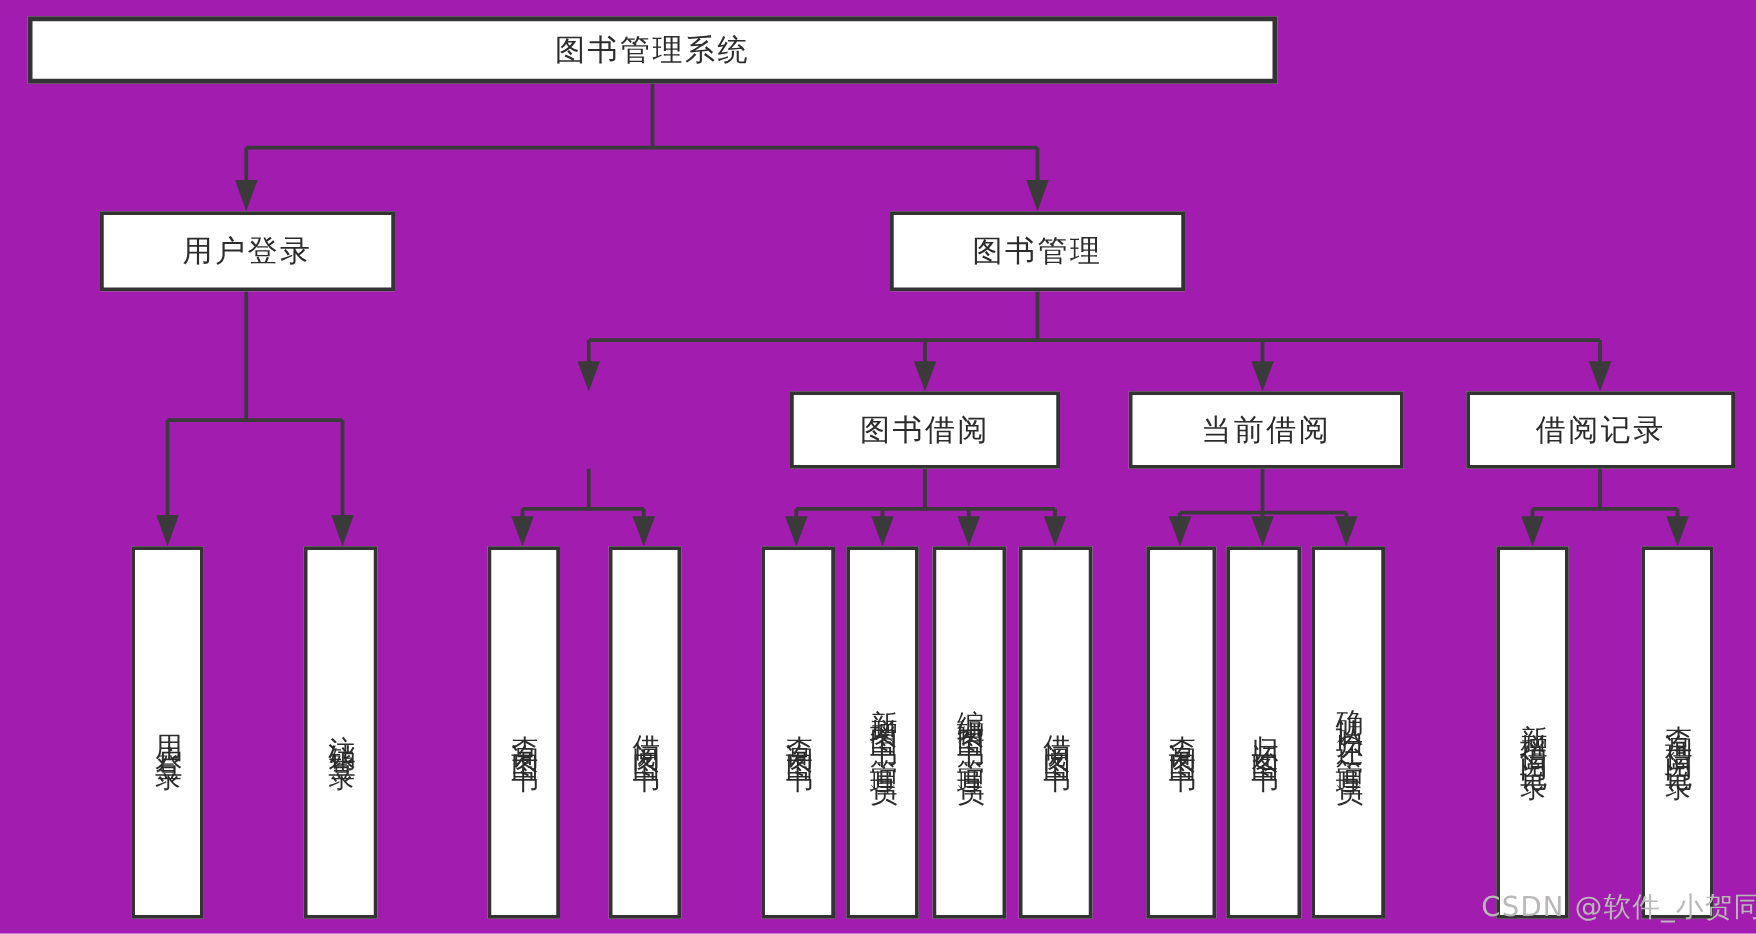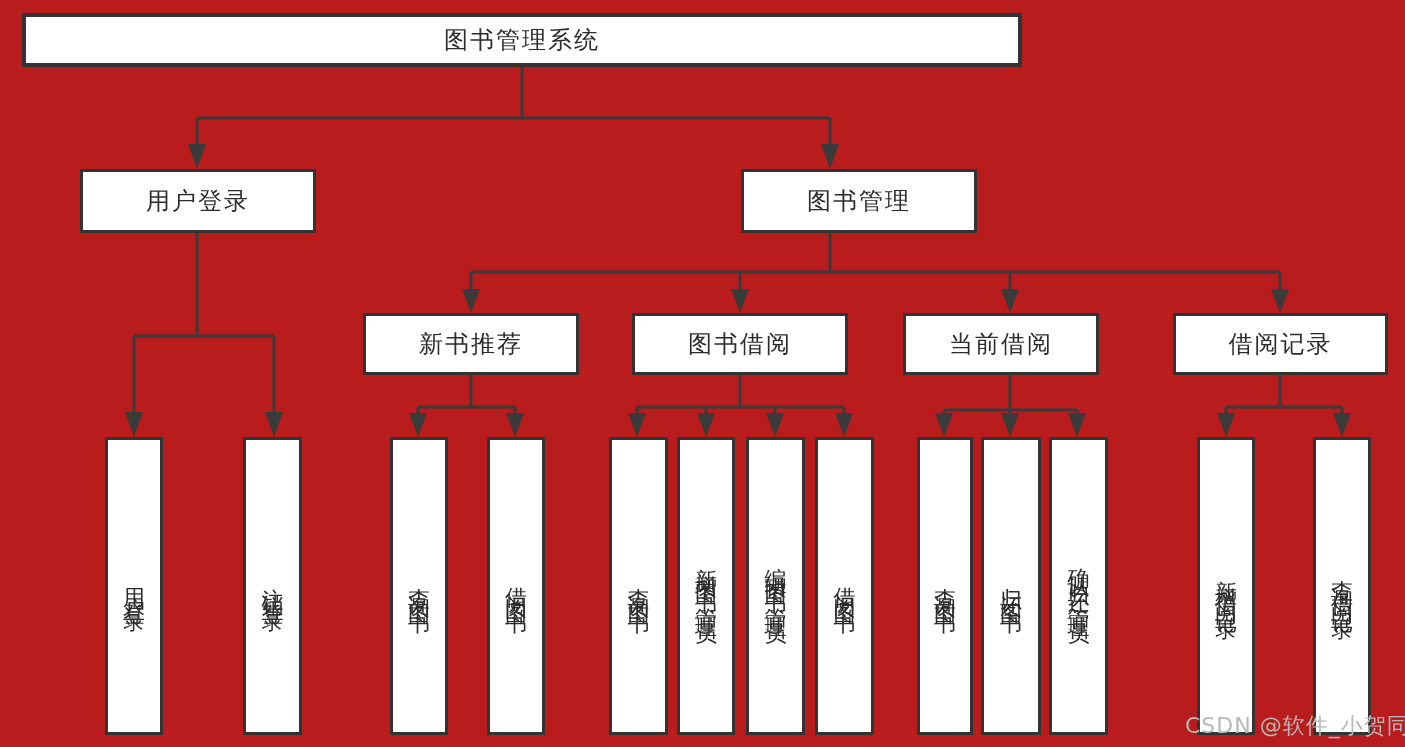--- a/index.html
+++ b/index.html
@@ -5,21 +5,21 @@
   html, body {
     margin: 0;
     padding: 0;
     background: #ffffff;
     font-family: "DejaVu Sans", "Liberation Sans", sans-serif;
   }
   .canvas {
     position: relative;
     width: 1405px;
     height: 747px;
-    background: #b91c1c;
+    background: #a21caf;
     overflow: hidden;
     color: #2b2b2b;
     text-decoration: underline;
   }
   svg.wires {
     position: absolute;
     left: 0; top: 0;
     width: 1405px; height: 747px;
   }
   .box {
@@ -137,31 +137,28 @@
     </g>
   </svg>
 
   <div class="box title" style="left:22px; top:13px; width:1000px; height:54px;">
     <span class="node-label">图书管理系统</span>
   </div>
 
   <div class="box" style="left:80px; top:169px; width:236px; height:64px;">
     <span class="node-label">用户登录</span>
   </div>
-  <div class="box" style="left:712px; top:169px; width:236px; height:64px;margin-left:29px;">
+  <div class="box" style="left:712px; top:169px; width:236px; height:64px;">
     <span class="node-label">图书管理</span>
   </div>
 
-  <div class="box" style="left:363px; top:313px; width:216px; height:62px;">
-    <span class="node-label">新书推荐</span>
-  </div>
   <div class="box" style="left:632px; top:313px; width:216px; height:62px;align-items:center;">
     <span class="node-label">图书借阅</span>
   </div>
-  <div class="box" style="left:903px; top:313px; width:196px; height:62px;">
+  <div class="box" style="left:903px; top:313px; width:220px; height:62px;">
     <span class="node-label">当前借阅</span>
   </div>
   <div class="box" style="left:1173px; top:313px; width:215px; height:62px;">
     <span class="node-label">借阅记录</span>
   </div>
 
   <div class="box leaf" style="left:105px; top:437px; width:58px; height:298px;">
     <span class="leaf-label">用户登录</span>
   </div>
   <div class="box leaf" style="left:243px; top:437px; width:59px; height:298px;">

